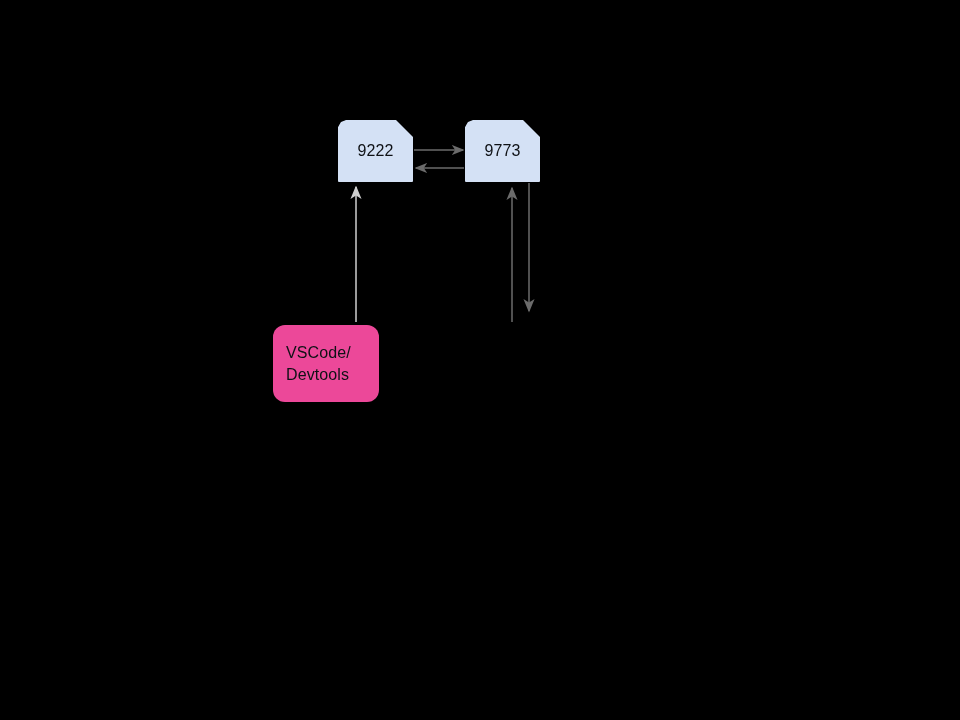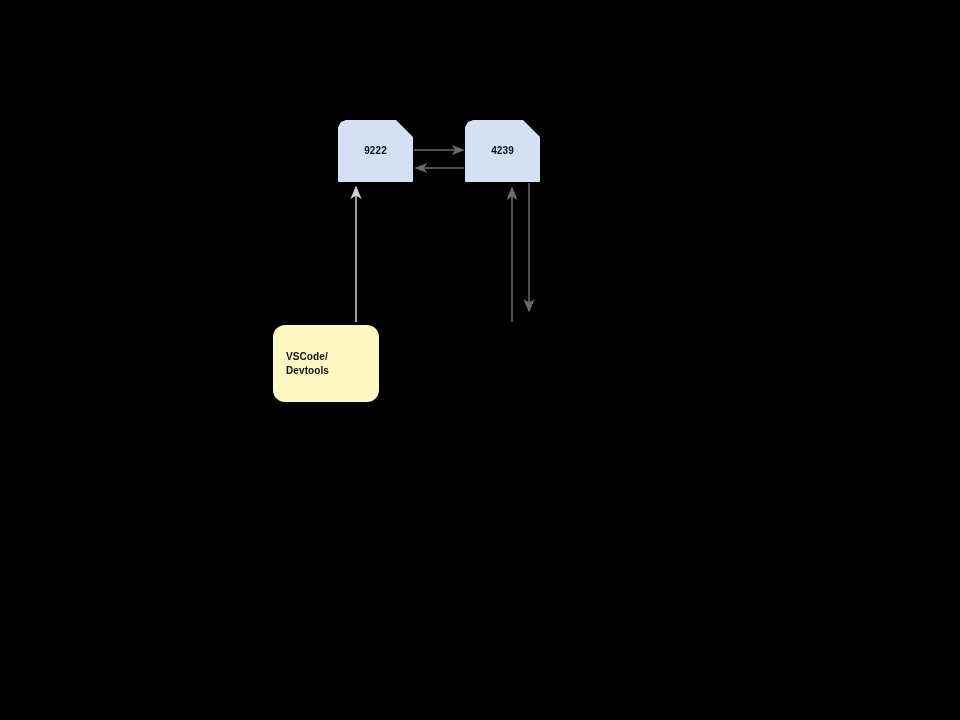--- a/index.html
+++ b/index.html
@@ -27,40 +27,39 @@
     width: 960px;
     height: 720px;
     pointer-events: none;
   }
   .node {
     position: absolute;
     box-sizing: border-box;
     display: flex;
     align-items: center;
     color: #0f1115;
-    font-size: 10px;
+    font-size: 16px;
     line-height: 1.33;
     letter-spacing: 0.1px;
     white-space: pre-line;
-    font-weight: bold;
   }
   
   .node.note {
     background: #d4e1f5;
     justify-content: center;
     text-align: center;
     border-top-left-radius: 7px;
     border-bottom-left-radius: 1px;
     border-bottom-right-radius: 1px;
     -webkit-clip-path: polygon(0 7px, 3px 2px, 8px 0, calc(100% - 17px) 0, 100% 17px, 100% 100%, 0 100%);
     clip-path: polygon(0 7px, 3px 2px, 8px 0, calc(100% - 17px) 0, 100% 17px, 100% 100%, 0 100%);
   }
   
   .node.rounded {
-    background: #fef9c3;
+    background: #ec4899;
     border-radius: 12px;
     justify-content: flex-start;
     text-align: left;
     padding-left: 13px;
     padding-right: 10px;
   }
   #node-9222   { left: 338px; top: 120px; width: 75px;  height: 62px; }
   #node-8102   { left: 465px; top: 120px; width: 75px;  height: 62px; }
   #node-vscode { left: 273px; top: 325px; width: 106px; height: 77px; }
   #node-v8     { left: 518px; top: 325px; width: 106px; height: 77px; }
@@ -108,21 +107,21 @@
     <g>
       <line x1="529" y1="183" x2="529" y2="311" stroke="#6b6b6b" stroke-width="1.5" marker-end="url(#ah-dark-down)"></line>
     </g>
   </svg>
 
   <div class="node note" id="node-9222">
     <span>9222</span>
   </div>
 
   <div class="node note" id="node-8102">
-    <span>4239</span>
+    <span>9773</span>
   </div>
 
   <div class="node rounded" id="node-vscode">
     <span>VSCode/
 Devtools</span>
   </div>
 
 
 </div>
 

